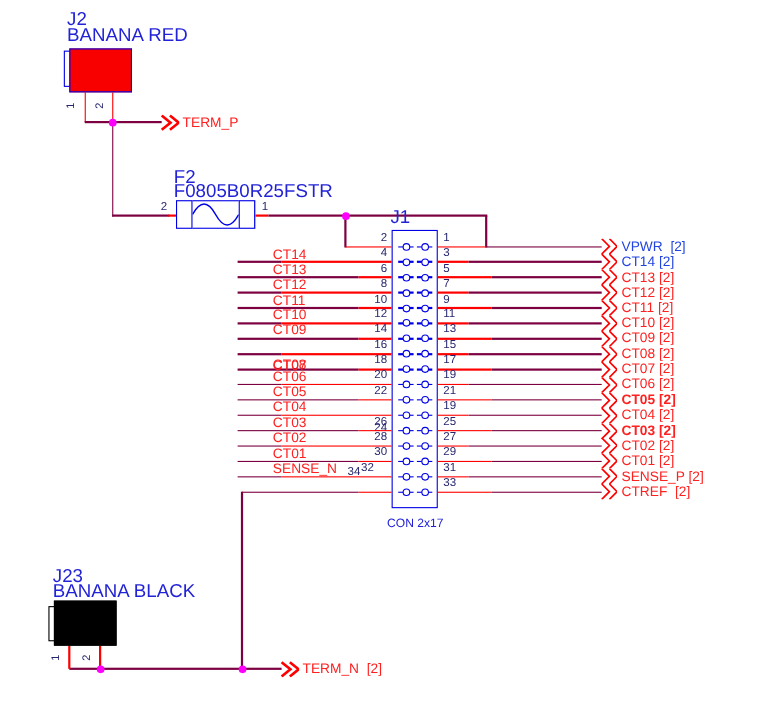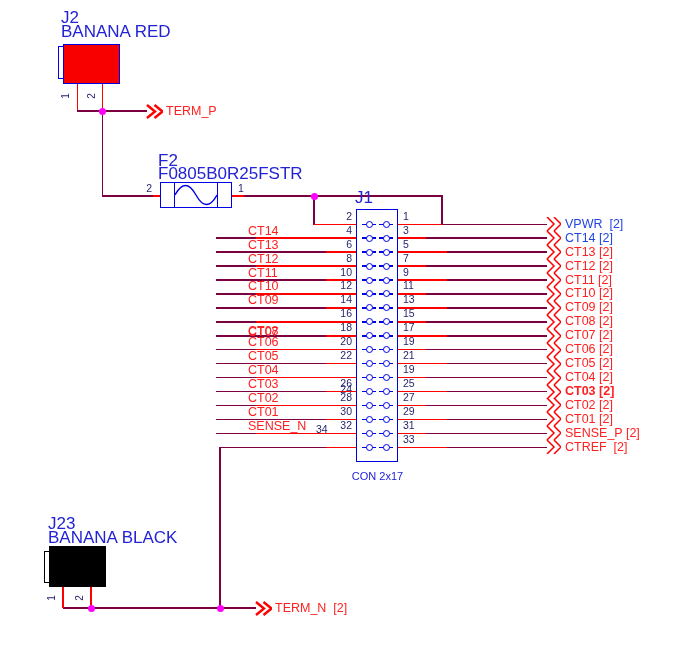--- a/index.html
+++ b/index.html
@@ -268,21 +268,21 @@
       <div class="pincircle" style="left: 382.5px; top: 360.175px;"></div>
       <div class="t navy f10" style="left: 316px; width: 36px; text-align: right; top: 350.175px;">22</div>
       <div class="t navy f10" style="left: 403px; top: 350.175px;">21</div>
       <div class="t red f13" style="left: 248px; top: 350.175px;">CT05</div>
       <div class="chev small-chev" style="left: 546px; top: 356.675px;">
         <svg width="15" height="14" viewBox="0 0 15 14">
           <polyline points="1,0 8,7 1,14"></polyline>
           <polyline points="8,0 15,7 8,14"></polyline>
         </svg>
       </div>
-      <div class="t f13" style="left: 565px; top: 357.175px; color: var(--net_red);">CT05 [2]</div>
+      <div class="t f13" style="left: 565px; top: 357.175px; color: var(--net_red); font-weight: bold;">CT05 [2]</div>
       <div class="wire mw" style="left: 216px; top: 376.863px; width: 40px; height: 1.5px;"></div>
       <div class="wire rw" style="left: 256px; top: 376.863px; width: 100px; height: 1.5px;"></div>
       <div class="wire rw" style="left: 398px; top: 376.863px; width: 28px; height: 1.5px;"></div>
       <div class="wire mw" style="left: 426px; top: 376.863px; width: 121px; height: 1.5px;"></div>
       <div class="wire " style="left: 362px; top: 376.863px; width: 14px; height: 1.5px; background: var(--outline);"></div>
       <div class="wire " style="left: 379px; top: 376.863px; width: 14px; height: 1.5px; background: var(--outline);"></div>
       <div class="pincircle" style="left: 365.5px; top: 374.113px;"></div>
       <div class="pincircle" style="left: 382.5px; top: 374.113px;"></div>
       <div class="t navy f10" style="left: 316px; width: 36px; text-align: right; top: 364.113px; margin-top: 20px;">24</div>
       <div class="t navy f10" style="left: 403px; top: 364.113px;">19</div>
@@ -349,21 +349,21 @@
       </div>
       <div class="t f13" style="left: 565px; top: 412.925px; color: var(--net_red);">CT01 [2]</div>
       <div class="wire mw" style="left: 216px; top: 432.613px; width: 40px; height: 1.5px;"></div>
       <div class="wire rw" style="left: 256px; top: 432.613px; width: 100px; height: 1.5px;"></div>
       <div class="wire rw" style="left: 398px; top: 432.613px; width: 28px; height: 1.5px;"></div>
       <div class="wire mw" style="left: 426px; top: 432.613px; width: 121px; height: 1.5px;"></div>
       <div class="wire " style="left: 362px; top: 432.613px; width: 14px; height: 1.5px; background: var(--outline);"></div>
       <div class="wire " style="left: 379px; top: 432.613px; width: 14px; height: 1.5px; background: var(--outline);"></div>
       <div class="pincircle" style="left: 365.5px; top: 429.863px;"></div>
       <div class="pincircle" style="left: 382.5px; top: 429.863px;"></div>
-      <div class="t navy f10" style="left: 316px; width: 36px; text-align: right; top: 419.863px;">32</div>
+      <div class="t navy f10" style="left: 316px; width: 36px; text-align: center; top: 419.863px;">32</div>
       <div class="t navy f10" style="left: 403px; top: 419.863px;">31</div>
       <div class="t red f13" style="left: 248px; top: 419.863px;">SENSE_N</div>
       <div class="chev small-chev" style="left: 546px; top: 426.363px;">
         <svg width="15" height="14" viewBox="0 0 15 14">
           <polyline points="1,0 8,7 1,14"></polyline>
           <polyline points="8,0 15,7 8,14"></polyline>
         </svg>
       </div>
       <div class="t f13" style="left: 565px; top: 426.863px; color: var(--net_red);">SENSE_P [2]</div>
       <div class="wire mw" style="left: 220px; top: 446.55px; width: 106px; height: 1.5px;"></div>

